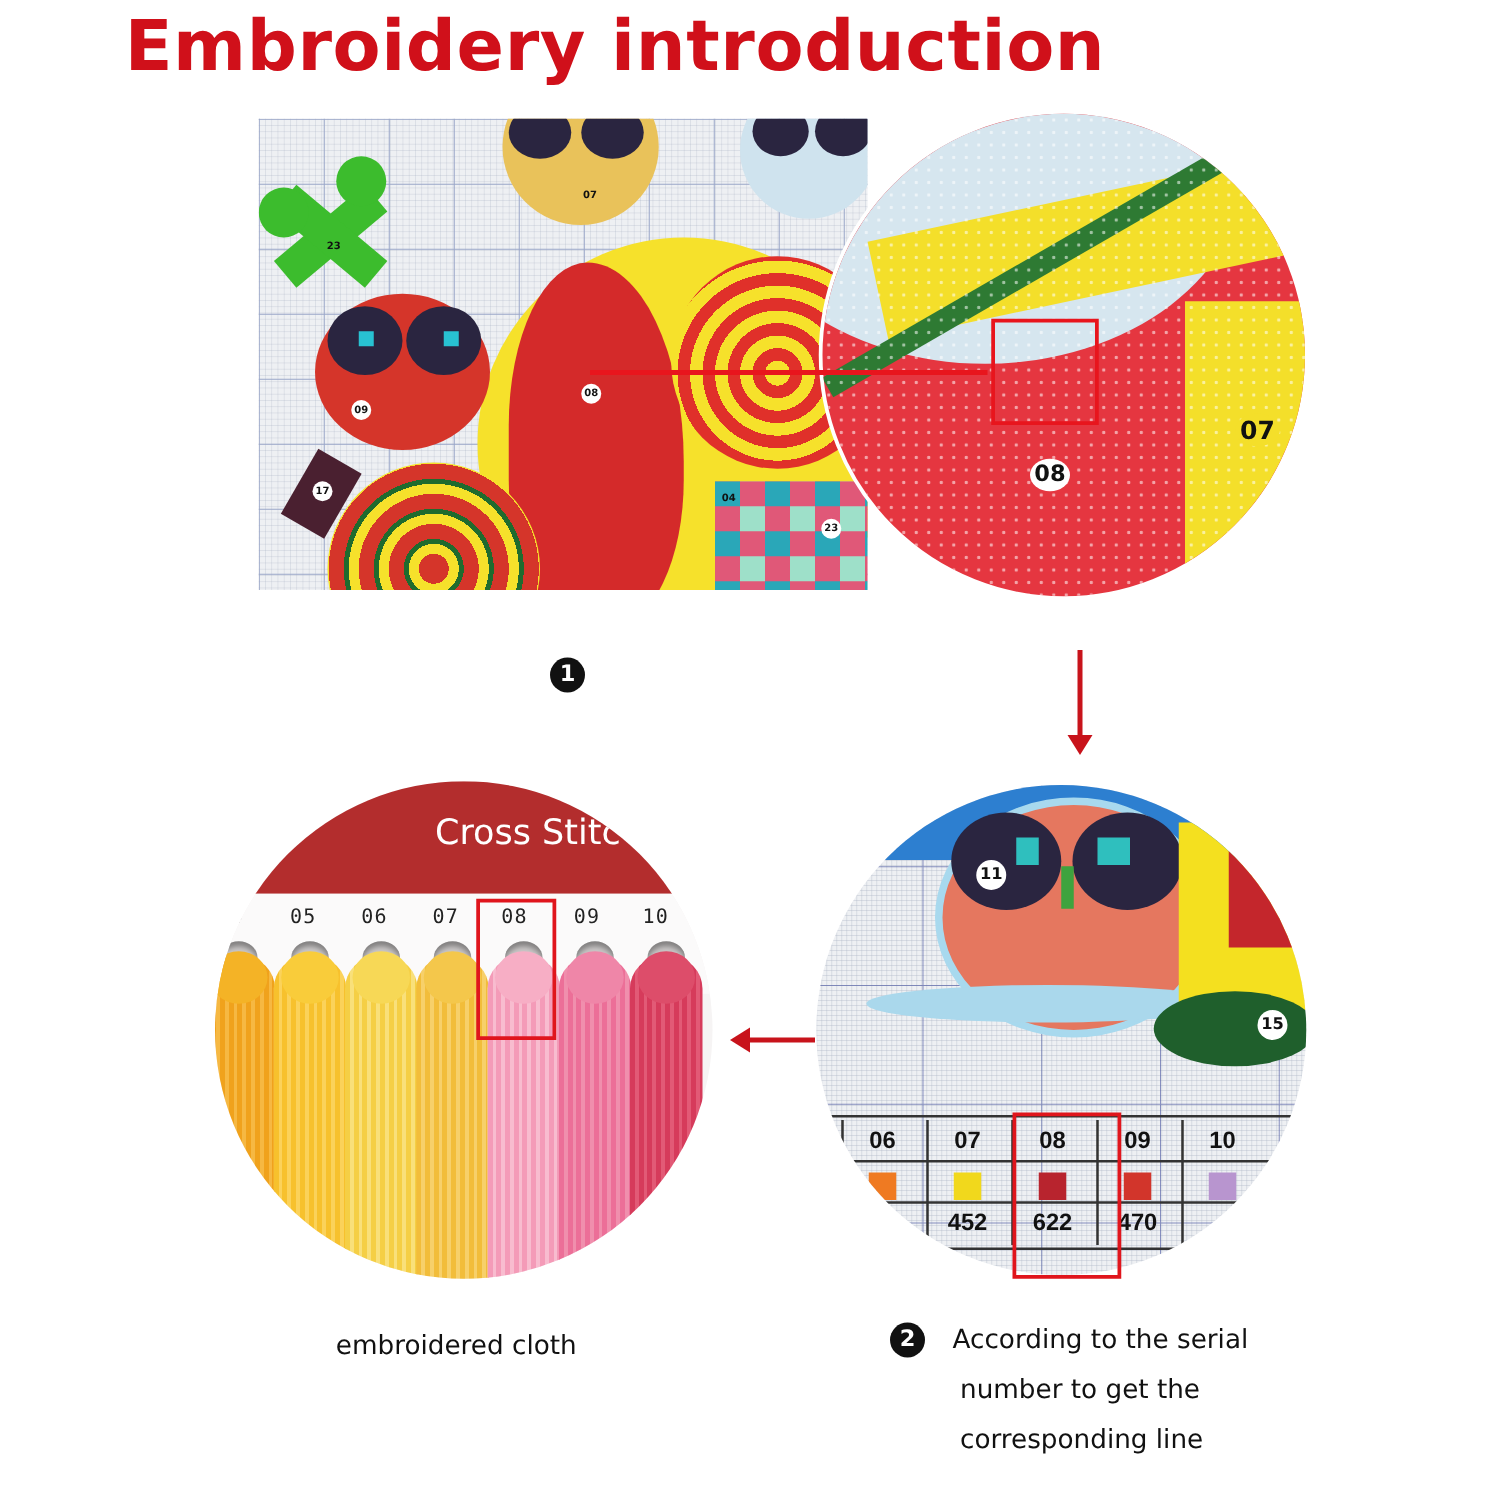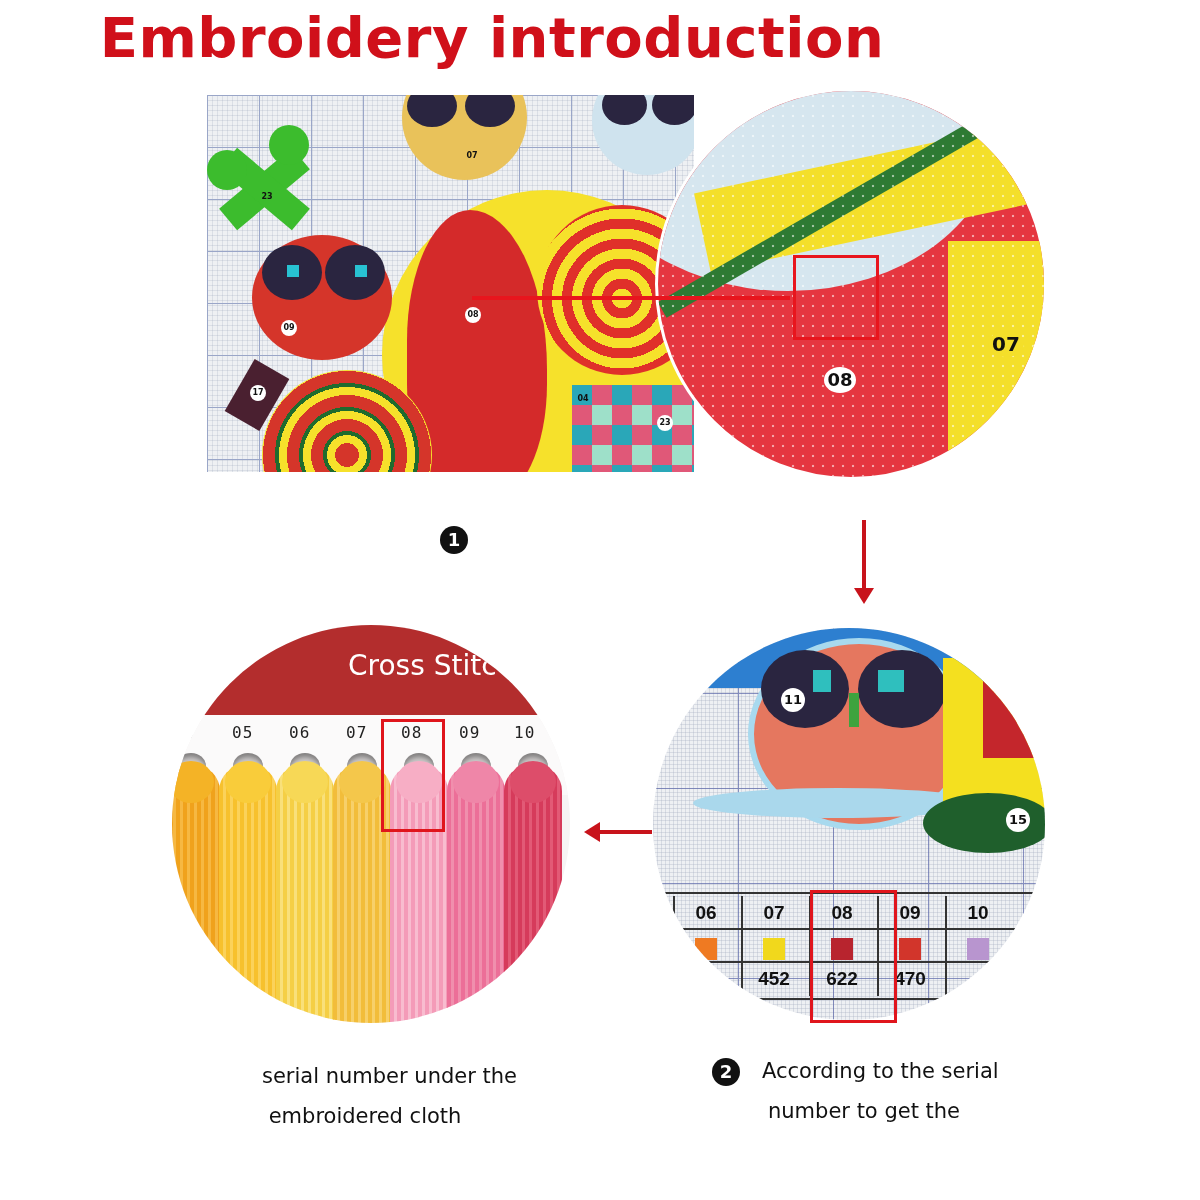--- a/index.html
+++ b/index.html
@@ -225,22 +225,22 @@
     </div>
   </div>
   <div class="hline" style="top:300px;left:20px;"></div>
   <div class="hline" style="top:333px;left:20px;"></div>
   <div class="hline" style="top:370px;left:20px;"></div>
 </div>
 
 <div class="redbox2"></div>
 
 <div class="caption" style="left:222px;top:1056px;">
-  <span class="line" style="padding-left:40px;">serial number under the</span>
   <span class="line" style="padding-left:40px;white-space:pre;"> embroidered cloth</span>
 </div>
 
 <div class="caption" style="left:712px;top:1051px;">
   <span class="line">
     <span class="badge" style="margin-right:22px;vertical-align:middle;">2</span><span>According to the serial</span>
   </span>
   <span class="line" style="padding-left:56px;">number to get the</span>
+  <span class="line" style="padding-left:56px;">corresponding line</span>
 </div>
 
 </body></html>

